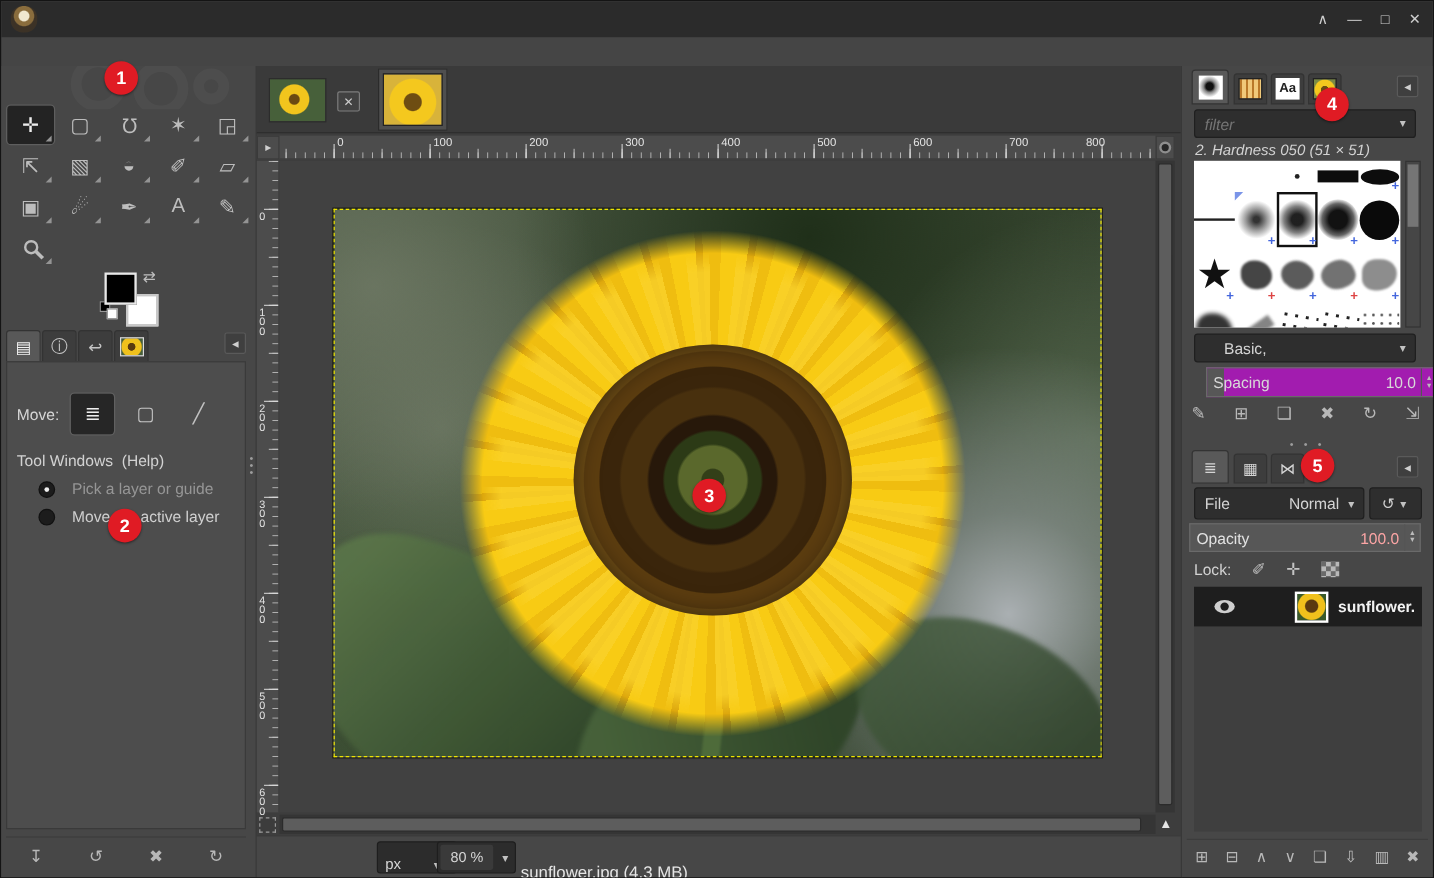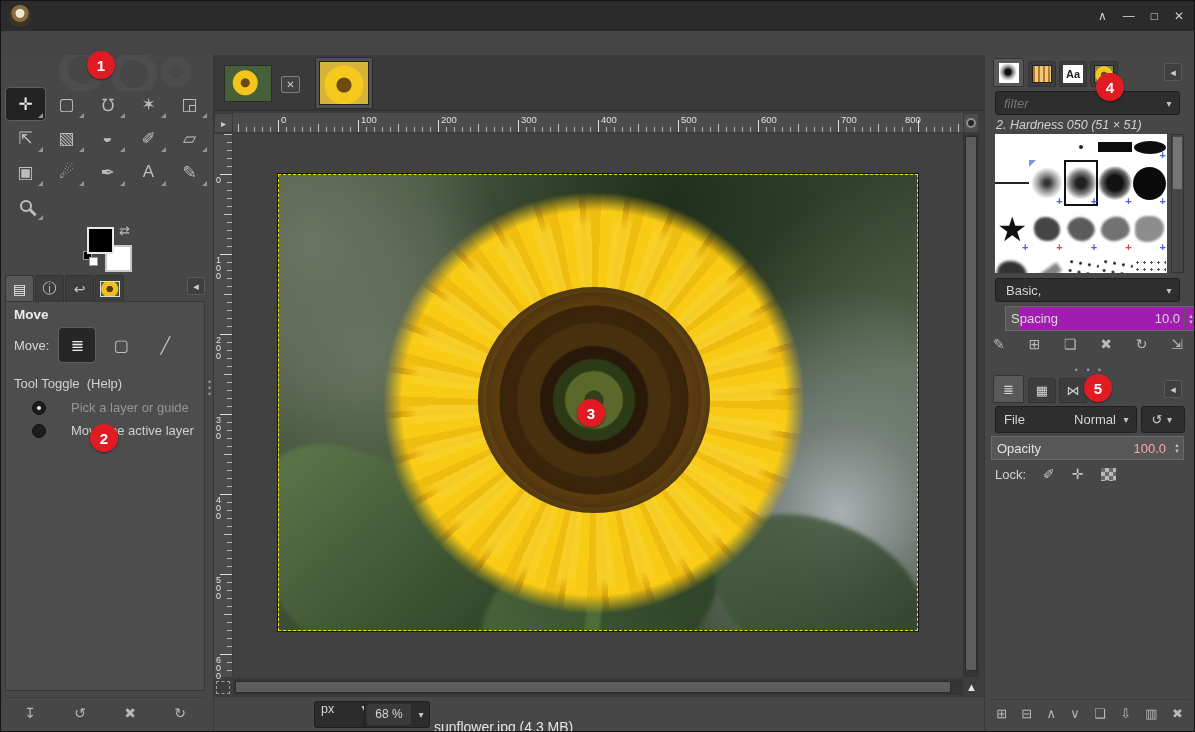--- a/index.html
+++ b/index.html
@@ -65,21 +65,21 @@
 
   .to-panel { position:absolute; top:246px; left:4px; right:8px; bottom:40px; background:#4d4d4d;
               border:1px solid #3a3a3a; }
   .to-title { font-weight:bold; color:#ededed; padding:5px 8px 2px; font-size:13.5px; }
   .move-row { position:absolute; left:8px; top:26px; display:flex; align-items:center; }
   .move-row .lbl { color:#d6d6d6; margin-right:10px;text-align:center; }
   .mv-btn { width:36px; height:34px; display:flex; align-items:center; justify-content:center;
             color:#c2c2c2; font-size:16px; border-radius:3px; margin-right:8px; }
   .mv-btn.selected { background:#262626; outline:1px solid #606060; color:#eee; }
   .tool-toggle { position:absolute; left:8px; top:74px; color:#d2d2d2; }
-  .radio-row { position:absolute; left:26px; display:flex; align-items:center; gap:25px; }
+  .radio-row { position:absolute; left:26px; display:flex; align-items:center; gap:14px; }
   .r1 { top:98px; } .r2 { top:121px; }
   .radio { width:14px; height:14px; border-radius:50%; background:#1c1c1c; position:relative;
            border:1px solid #111; }
   .radio.on::after { content:""; position:absolute; left:4px; top:4px; width:4px; height:4px;
                      border-radius:50%; background:#efefef; }
   .radio-label { font-size:13px; }
   .dim { color:#969696; } .lit { color:#d0d0d0; }
 
   .left-footer { position:absolute; left:4px; right:8px; bottom:4px; height:30px; border-top:1px solid #3c3c3c;
                  display:flex; justify-content:space-around; align-items:center; color:#b8b8b8; font-size:14px; }
@@ -170,21 +170,21 @@
   .hscroll .thumb { position:absolute; top:2px; bottom:2px; left:2px; right:12px; background:#5d5d5d;
                     border:1px solid #2b2b2b; border-radius:2px; }
   .quickmask { position:absolute; left:2px; top:626px; width:14px; height:13px; border:1px dashed #9a9a9a;
                background:#3c3c3c; }
   .nav-btn { position:absolute; left:750px; top:624px; width:15px; height:16px; color:#e6e6e6; font-size:11px;
              display:flex; align-items:center; justify-content:center; }
 
   .canvas-statusbar { position:absolute; left:0; right:0; top:641px; bottom:0; background:#474747;
                       border-top:1px solid #3a3a3a; }
   .unit-combo { position:absolute; left:100px; top:4px; width:67px; height:27px; background:#2c2c2c;
-                border:1px solid #1e1e1e; border-radius:3px; display:flex; align-items:flex-start;
+                border:1px solid #1e1e1e; border-radius:3px; display:flex; align-items:flex-end;
                 justify-content:space-between; padding:0 6px; color:#d6d6d6; font-size:12.5px; }
   .zoom-combo { position:absolute; left:150px; top:4px; width:66px; height:27px; background:#2c2c2c;
                 border:1px solid #1e1e1e; border-radius:3px; display:flex; align-items:center; }
   .zoom-val { flex:1; background:#3a3a3a; margin:2px; height:21px; line-height:21px; text-align:center;
               color:#d6d6d6; font-size:12px; border-radius:2px; }
   .zoom-chev { width:16px; text-align:center; color:#c2c2c2; font-size:10px; }
   .status-msg { position:absolute; left:220px; top:12px; height:36px; line-height:36px; color:#e5e5e5;
                 font-size:14px; }
 
   
@@ -243,21 +243,21 @@
   .sh-smear { width:30px; height:10px; background:#333; transform:rotate(-35deg); filter:blur(1.4px); opacity:.6; }
   .sh-spray { width:32px; height:32px;
       background-image:radial-gradient(#222 1.3px, transparent 1.5px); background-size:9px 9px; transform:rotate(10deg); }
   .sh-griddots { width:32px; height:32px;
       background-image:radial-gradient(#555 1px, transparent 1.2px); background-size:7px 7px; }
   .brush-scroll { position:absolute; left:186px; top:79px; width:13px; height:139px; background:#464646;
                   border:1px solid #333; }
   .brush-scroll .thumb { position:absolute; left:1px; right:1px; top:2px; height:52px; background:#757575; }
   .group-combo { position:absolute; left:10px; top:223px; width:185px; height:24px; background:#2e2e2e;
                  border:1px solid #1f1f1f; border-radius:3px; display:flex; align-items:center;
-                 justify-content:space-between; padding-left:10px; color:#d4d4d4; }
+                 justify-content:space-between; padding-left:24px; color:#d4d4d4; }
   .spacing-row { position:absolute; left:20px; top:251px; width:193px; height:25px; border:1px solid #6a6a6a;
                  background:#a21caf; display:flex; align-items:center; }
   .spacing-fill { position:absolute; left:0; top:0; bottom:0; width:14px; background:#575757; }
   .spacing-label { flex:1; padding-left:5px; color:#d8d8d8; z-index:1; }
   .spacing-val { color:#d8d8d8; padding-right:4px; }
   .spin { width:13px; display:flex; flex-direction:column; align-items:center; color:#bbb; font-size:7px;
           line-height:6px; border-left:1px solid #555; height:100%; justify-content:center; }
   .brush-actions { position:absolute; left:8px; top:281px; width:190px; display:flex;
                    justify-content:space-between; color:#b8b8b8; font-size:14px; }
   .hdots { position:absolute; left:0; right:0; top:310px; text-align:center; color:#9c9c9c; font-size:9px;
@@ -388,35 +388,34 @@
       <div class="to-tab">
           <span>↩</span>
         </div>
       <div class="to-tab">
           <span class="mini-thumb"></span>
         </div>
     </div>
     <div class="collapse-btn">◂</div>
 
     <div class="to-panel">
-      <div class="to-title">Move</div>
       <div class="move-row">
         <span class="lbl">Move:</span>
         <div class="mv-btn selected">
             <span>≣</span>
           </div>
         <div class="mv-btn">
             <span>▢</span>
           </div>
         <div class="mv-btn">
             <span>╱</span>
           </div>
       </div>
       <div class="tool-toggle">
-        <span>Tool Toggle</span>&nbsp;
+        <span>Tool Windows</span>&nbsp;
         <span>(Help)</span>
       </div>
       <div class="radio-row r1">
         <span class="radio on"></span>
         <span class="radio-label dim">Pick a layer or guide</span>
       </div>
       <div class="radio-row r2">
         <span class="radio"></span>
         <span class="radio-label lit">Move the active layer</span>
       </div>
@@ -486,21 +485,21 @@
       </div>
     <div class="quickmask"></div>
     <div class="nav-btn">▲</div>
 
     <div class="canvas-statusbar">
       <div class="unit-combo">
         <span>px</span>
         <span class="combo-chev">▾</span>
       </div>
       <div class="zoom-combo">
-        <span class="zoom-val">68 %</span>
+        <span class="zoom-val">80 %</span>
         <span class="zoom-chev">▾</span>
       </div>
       <div class="status-msg">sunflower.jpg (4.3 MB)</div>
     </div>
   </div>
 
   <div class="right-dock">
 
     <div class="bd-tab selected" style="left:8px; top:3px; width:31px; height:29px;">
       <span class="brush-dot-icon"></span>
@@ -644,20 +643,27 @@
       </span>
     </div>
 
     <div class="lock-row">
       <span>Lock:</span>
       <span class="lock-ic">✐</span>
       <span class="lock-ic">✛</span>
       <span class="checker"></span>
     </div>
 
+    <div class="layer-list">
+      <div class="layer-row">
+        <span class="eye"></span>
+        <span class="layer-thumb"></span>
+        <span class="layer-name">sunflower.</span>
+      </div>
+    </div>
 
     <div class="layers-footer">
       <span>⊞</span>
       <span>⊟</span>
       <span>∧</span>
       <span>∨</span>
       <span>❏</span>
       <span>⇩</span>
       <span>▥</span>
       <span>✖</span>

